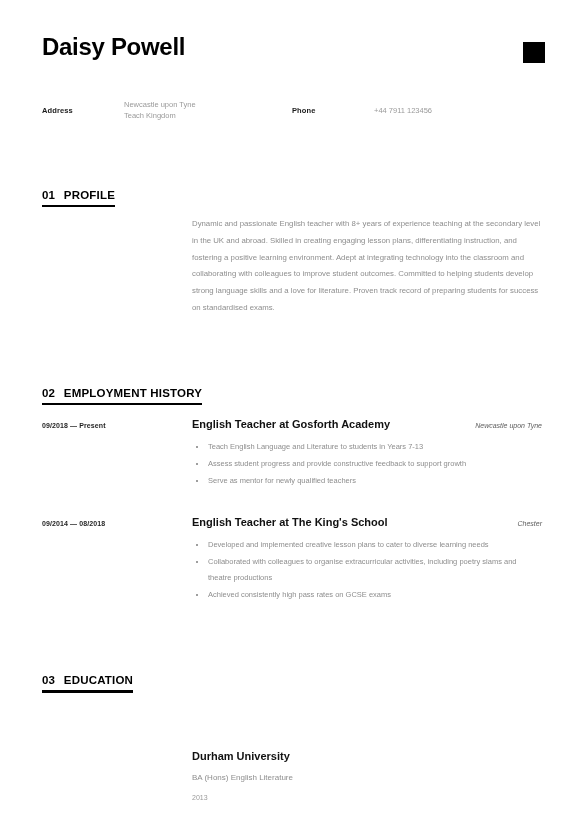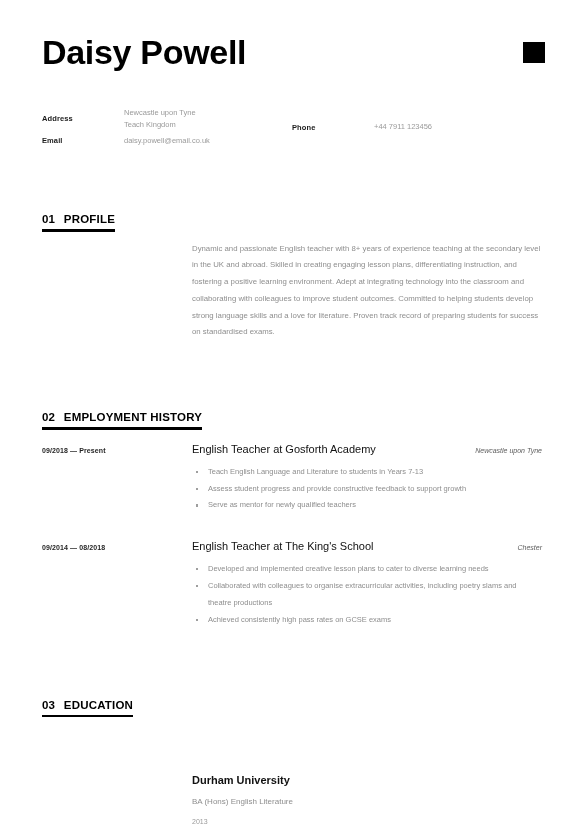--- a/index.html
+++ b/index.html
@@ -25,21 +25,21 @@
   }
 
   
   .header {
     display: flex;
     align-items: flex-start;
     justify-content: space-between;
     padding: 30px 38px 0 42px;
   }
   .full-name {
-    font-size: 34px;
+    font-size: 24px;
     font-weight: bold;
     color: #000000;
     letter-spacing: -0.3px;
     line-height: 1.1;
     margin: 0;
     padding-top: 4px;
   }
   .photo {
     width: 22px;
     height: 21px;
@@ -137,21 +137,21 @@
     letter-spacing: 0.1px;
   }
   .job-main { flex: 1; }
   .job-titlerow {
     display: flex;
     align-items: baseline;
     justify-content: space-between;
   }
   .job-title {
     font-size: 11px;
-    font-weight: normal;
+    font-weight: bold;
     color: #111111;
   }
   .job-location {
     font-size: 7px;
     font-style: italic;
     color: #5c5c5c;
     white-space: nowrap;
     padding-left: 10px;
   }
   ul.bullets {
@@ -214,24 +214,20 @@
 
   <div class="contact">
     <div class="contact-col left">
       <div style="width:100%;">
         <div class="contact-row">
           <div class="contact-label">Address</div>
           <div class="contact-value">
             <span class="line">Newcastle upon Tyne</span>
             <span class="line">Teach Kingdom</span>
           </div>
-        </div>
-        <div class="contact-row">
-          <div class="contact-label">Email</div>
-          <div class="contact-value">daisy.powell@email.co.uk</div>
         </div>
       </div>
     </div>
     <div class="contact-col">
       <div class="contact-row">
         <div class="contact-label">Phone</div>
         <div class="contact-value">+44 7911 123456</div>
       </div>
     </div>
   </div>

